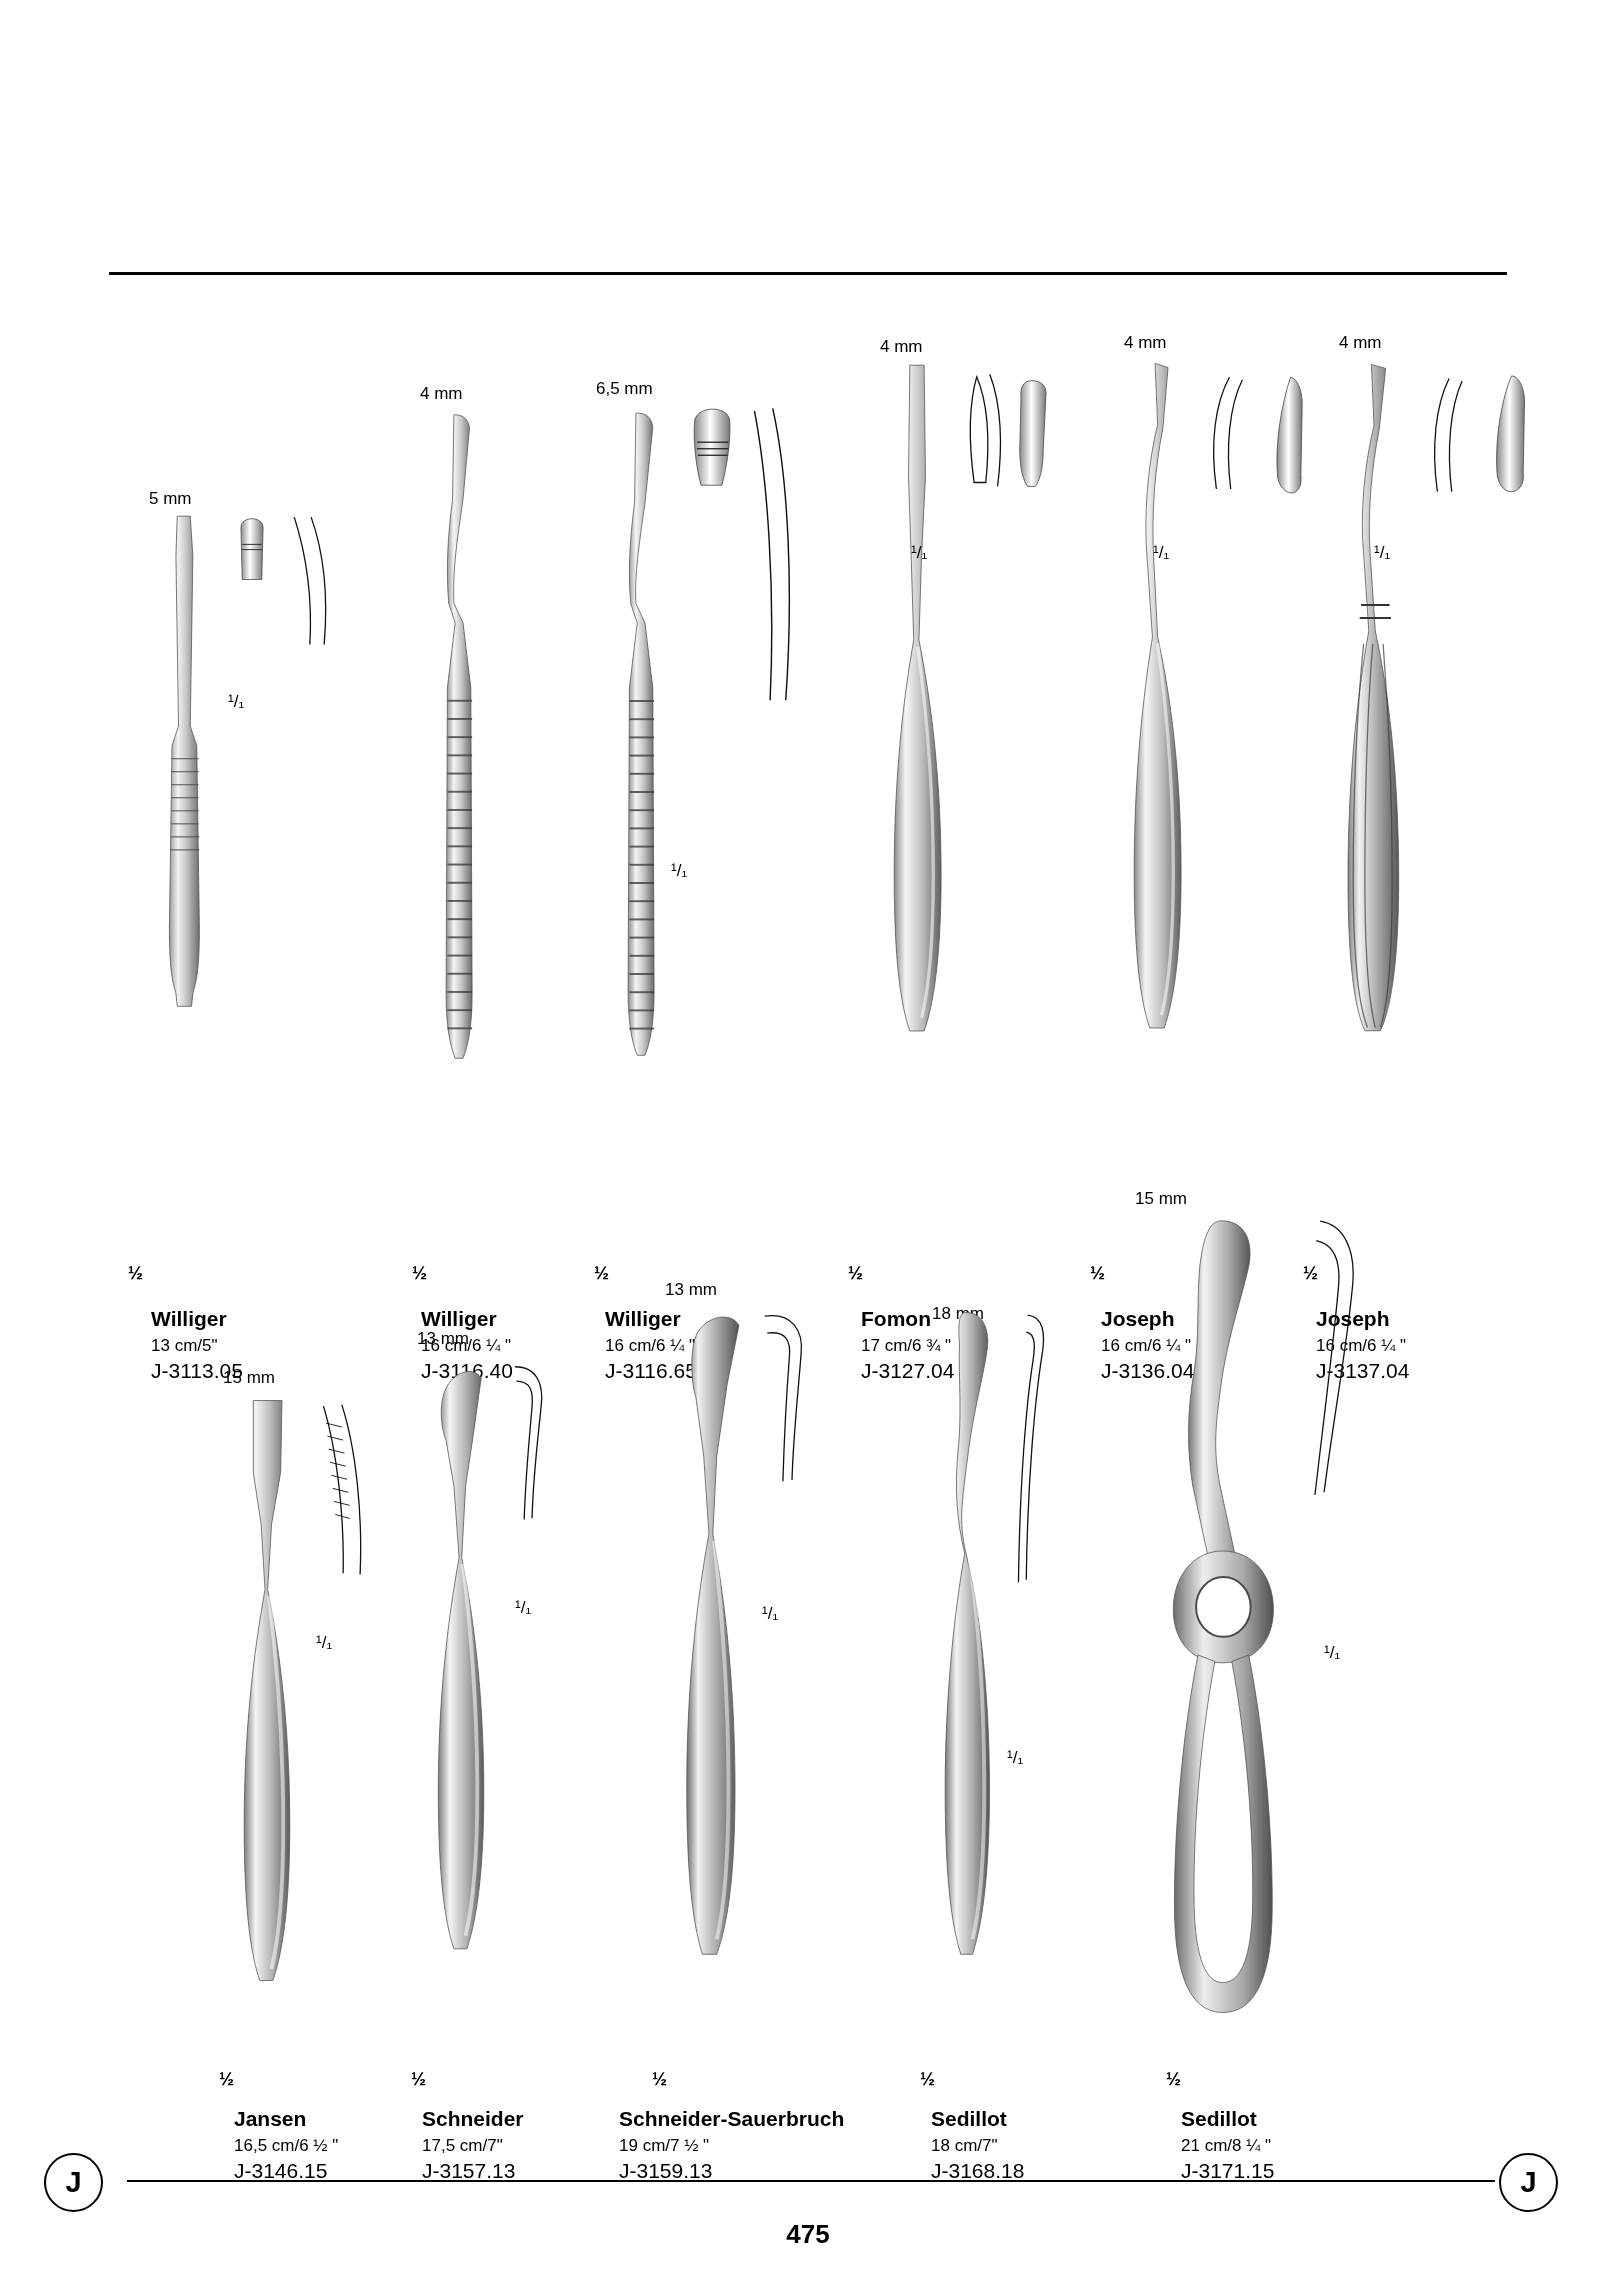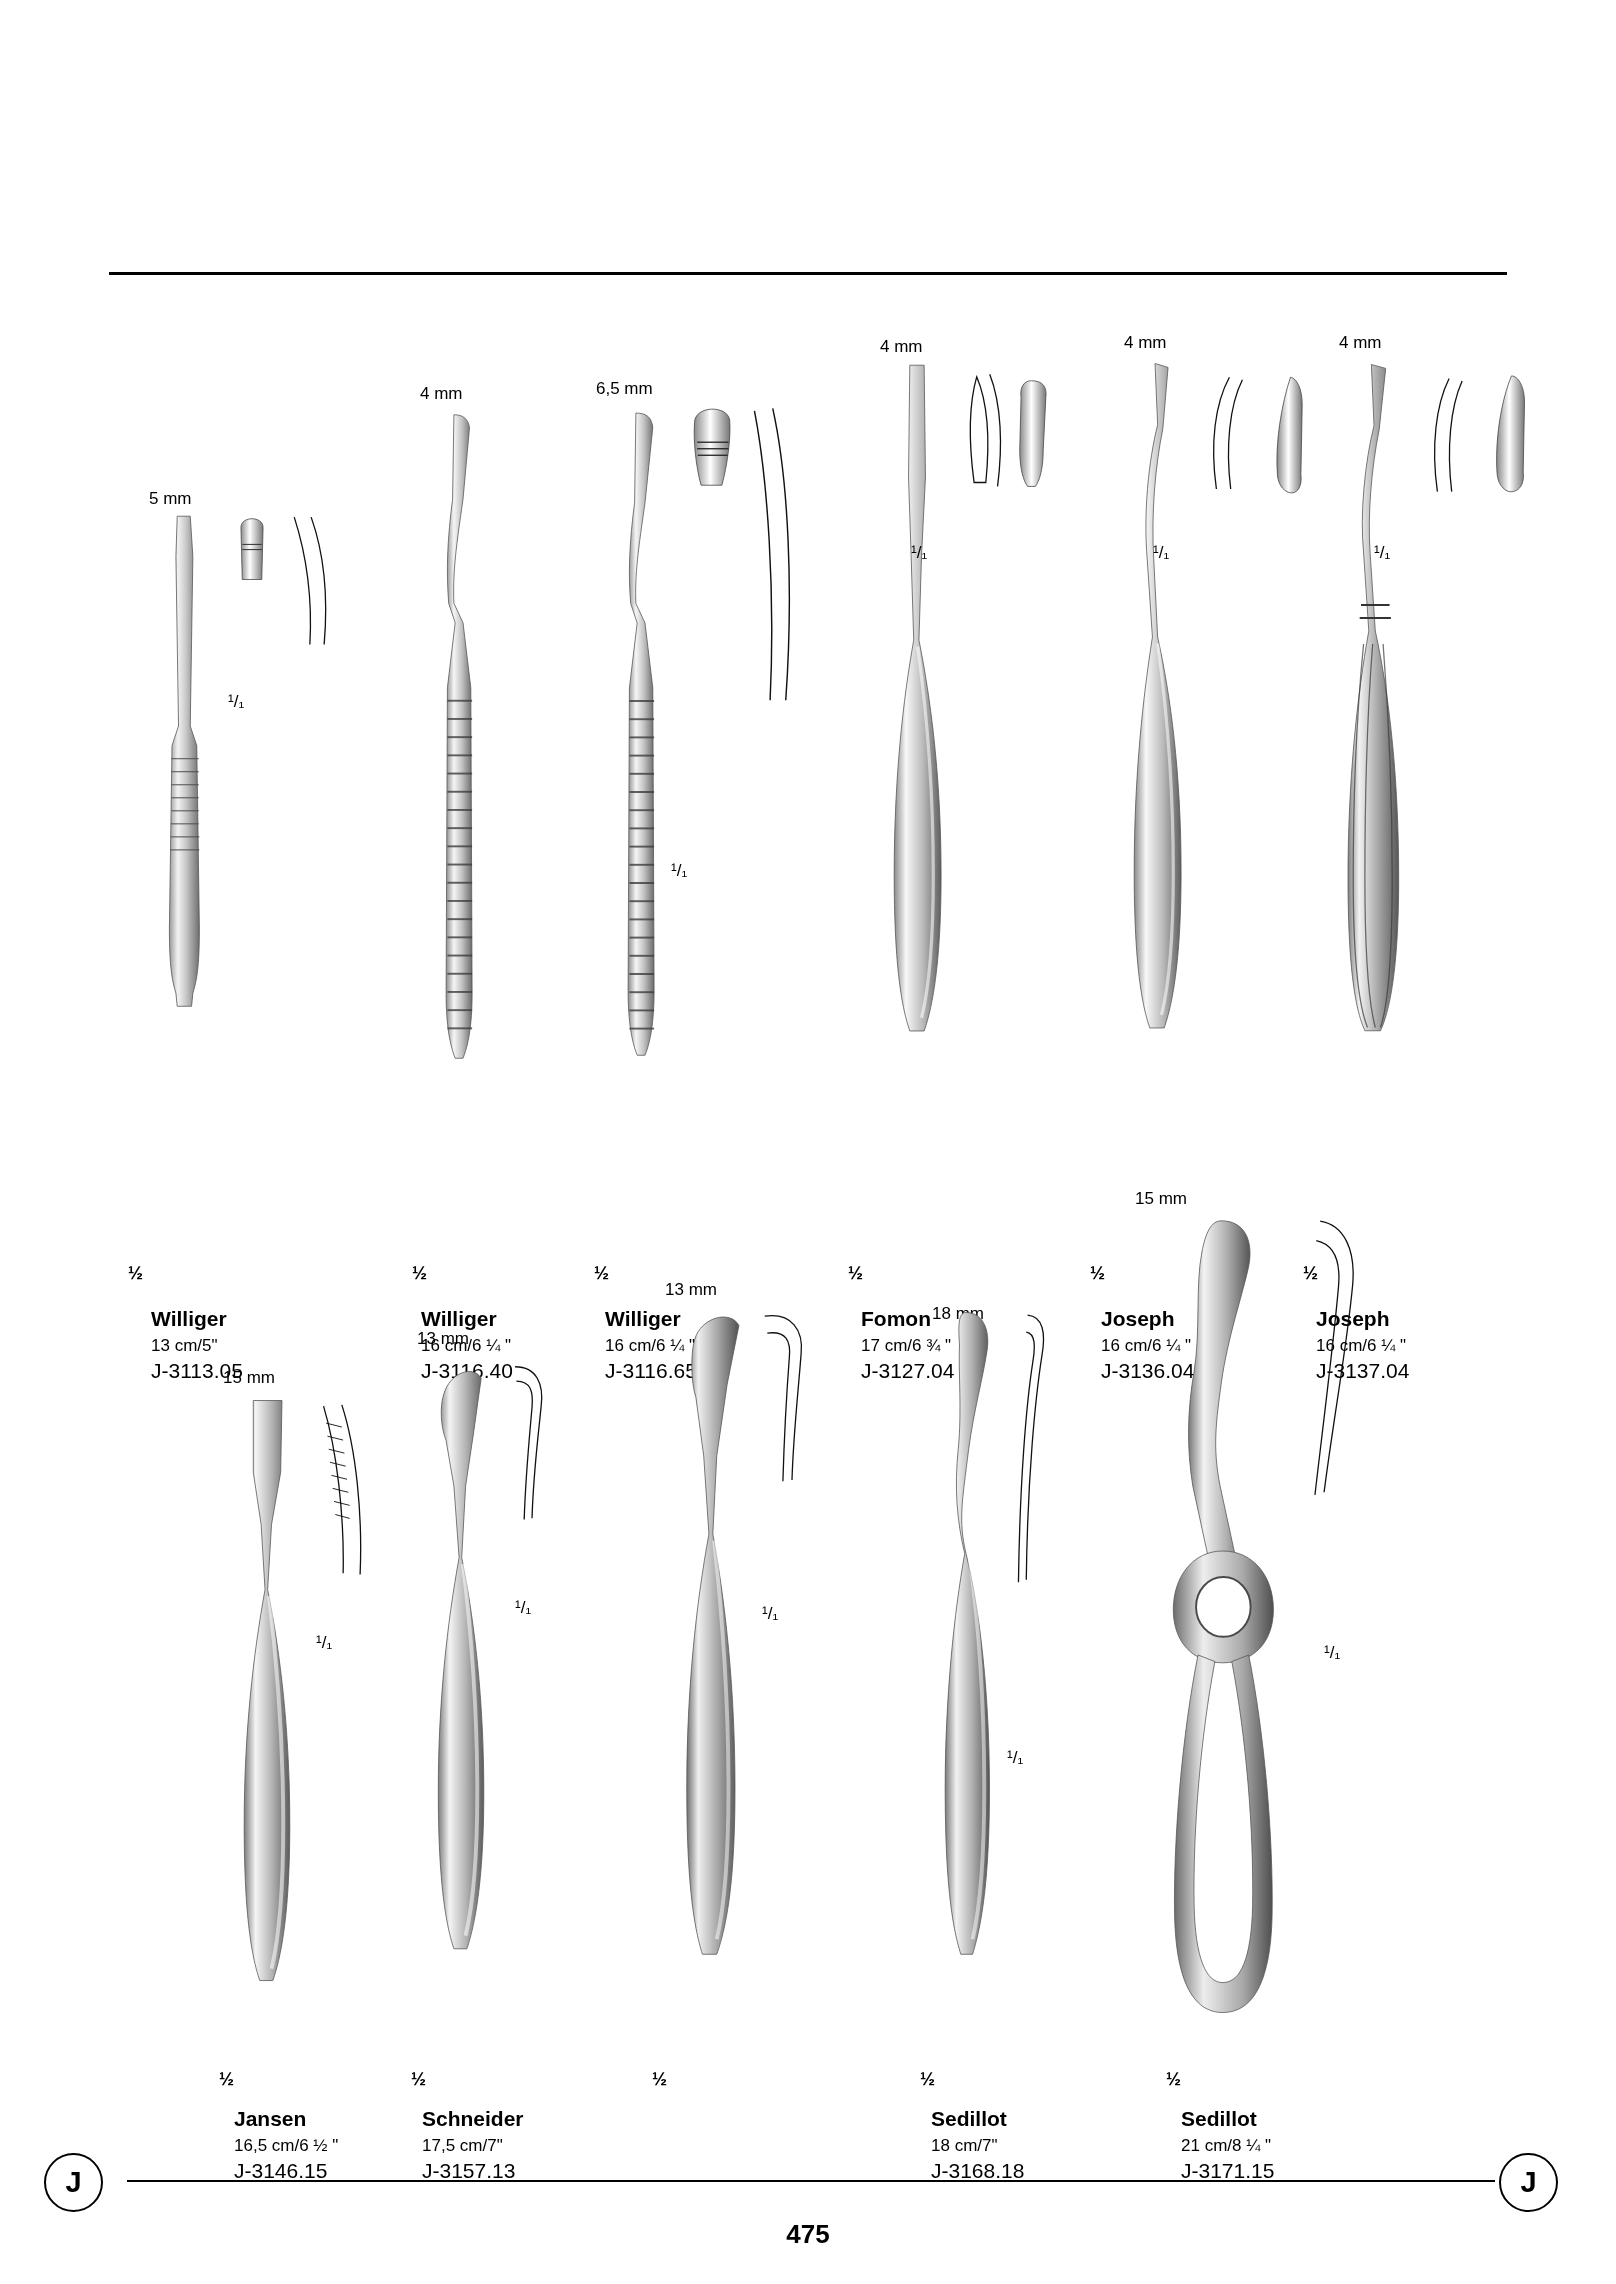--- a/index.html
+++ b/index.html
@@ -426,20 +426,25 @@
     </svg>
   </div>
   <div class="inst" style="left:753px;top:164px;">
     <svg width="117" height="235" viewBox="0 0 180 360">
       <path d="M18 18 C60 12 78 40 74 76 C70 130 62 200 60 270" fill="none" stroke="#111" stroke-width="2"></path>
       <path d="M22 44 C52 40 58 58 56 80 C52 132 48 204 46 272" fill="none" stroke="#111" stroke-width="2"></path>
     </svg>
   </div>
   <div class="scale-small" style="left:762px;top:456px;">¹/₁</div>
   <div class="scale" style="left:652px;top:929px;">½</div>
+  <div class="caption" style="left:619px;top:966px;">
+    <div class="cap-name">Schneider-Sauerbruch</div>
+    <div class="cap-size">19 cm/7 ½ "</div>
+    <div class="cap-ref">J-3159.13</div>
+  </div>
 
   <div class="mm" style="left:932px;top:140px;margin-top:24px;">18 mm</div>
   <div class="inst" style="left:932px;top:166px;">
     <svg width="85" height="847" viewBox="0 0 130 1300">
       <defs>
         <linearGradient id="g9" x1="0" y1="0" x2="1" y2="0">
           <stop offset="0" stop-color="#7a7a7a"></stop>
             <stop offset=".25" stop-color="#f2f2f2"></stop>
           <stop offset=".6" stop-color="#b2b2b2"></stop>
             <stop offset="1" stop-color="#575757"></stop>

